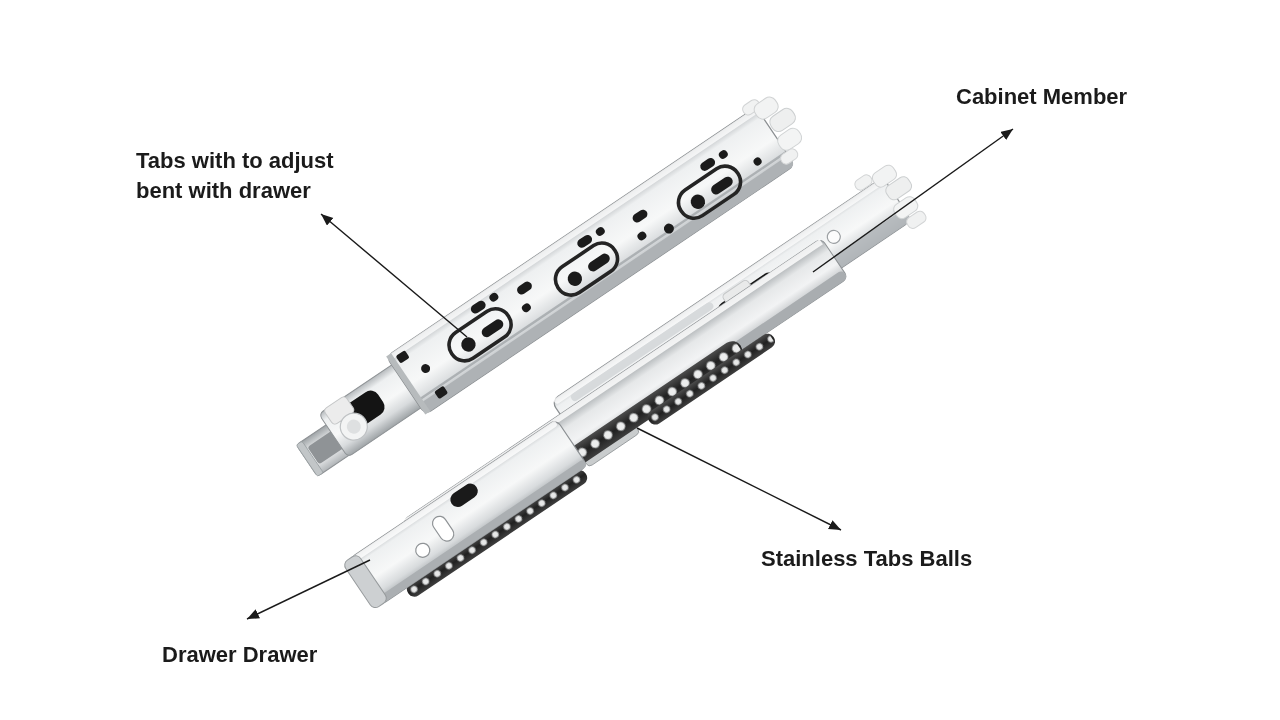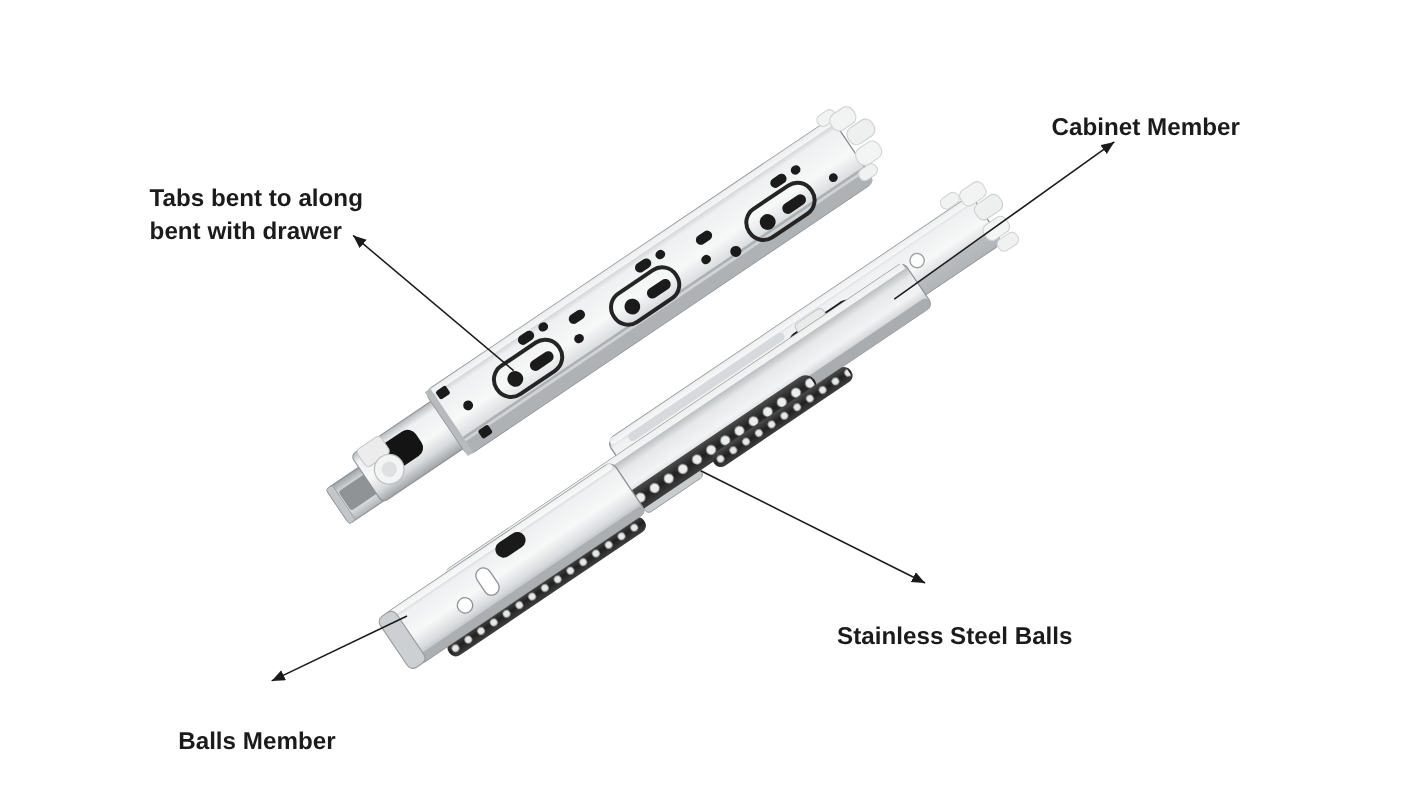--- a/index.html
+++ b/index.html
@@ -12,21 +12,20 @@
     font-family:"Liberation Sans", sans-serif;
   }
   .stage svg{position:absolute;left:0;top:0;}
   .diagram-label{
     position:absolute;
     font-weight:bold;
     font-size:22px;
     line-height:30px;
     color:#1b1b1b;
     white-space:nowrap;
-    margin-top:19px;
   }
   #label-tabs{left:136px;top:146px;}
   #label-cabinet{left:956px;top:82px;}
   #label-balls{left:761px;top:544px;}
   #label-drawer{left:162px;top:640px;}
   .diagram-label span{display:block;}
 </style>
 </head>
 <body>
 
@@ -176,23 +175,23 @@
 
     <g stroke="#1a1a1a" stroke-width="1.4">
       <line x1="467" y1="337" x2="321" y2="214" marker-end="url(#arrowHead)"></line>
       <line x1="813" y1="272" x2="1013" y2="129" marker-end="url(#arrowHead)"></line>
       <line x1="637" y1="428" x2="841" y2="530" marker-end="url(#arrowHead)"></line>
       <line x1="370" y1="560" x2="247" y2="619" marker-end="url(#arrowHead)"></line>
     </g>
   </svg>
 
   <div class="diagram-label" id="label-tabs">
-    <span>Tabs bent to along</span>
+    <span>Tabs with to adjust</span>
     <span>bent with drawer</span>
   </div>
 
   <div class="diagram-label" id="label-cabinet">Cabinet Member</div>
 
-  <div class="diagram-label" id="label-balls">Stainless Steel Balls</div>
+  <div class="diagram-label" id="label-balls">Stainless Tabs Balls</div>
 
-  <div class="diagram-label" id="label-drawer">Balls Member</div>
+  <div class="diagram-label" id="label-drawer">Drawer Drawer</div>
 
 </div>
 
 </body></html>

